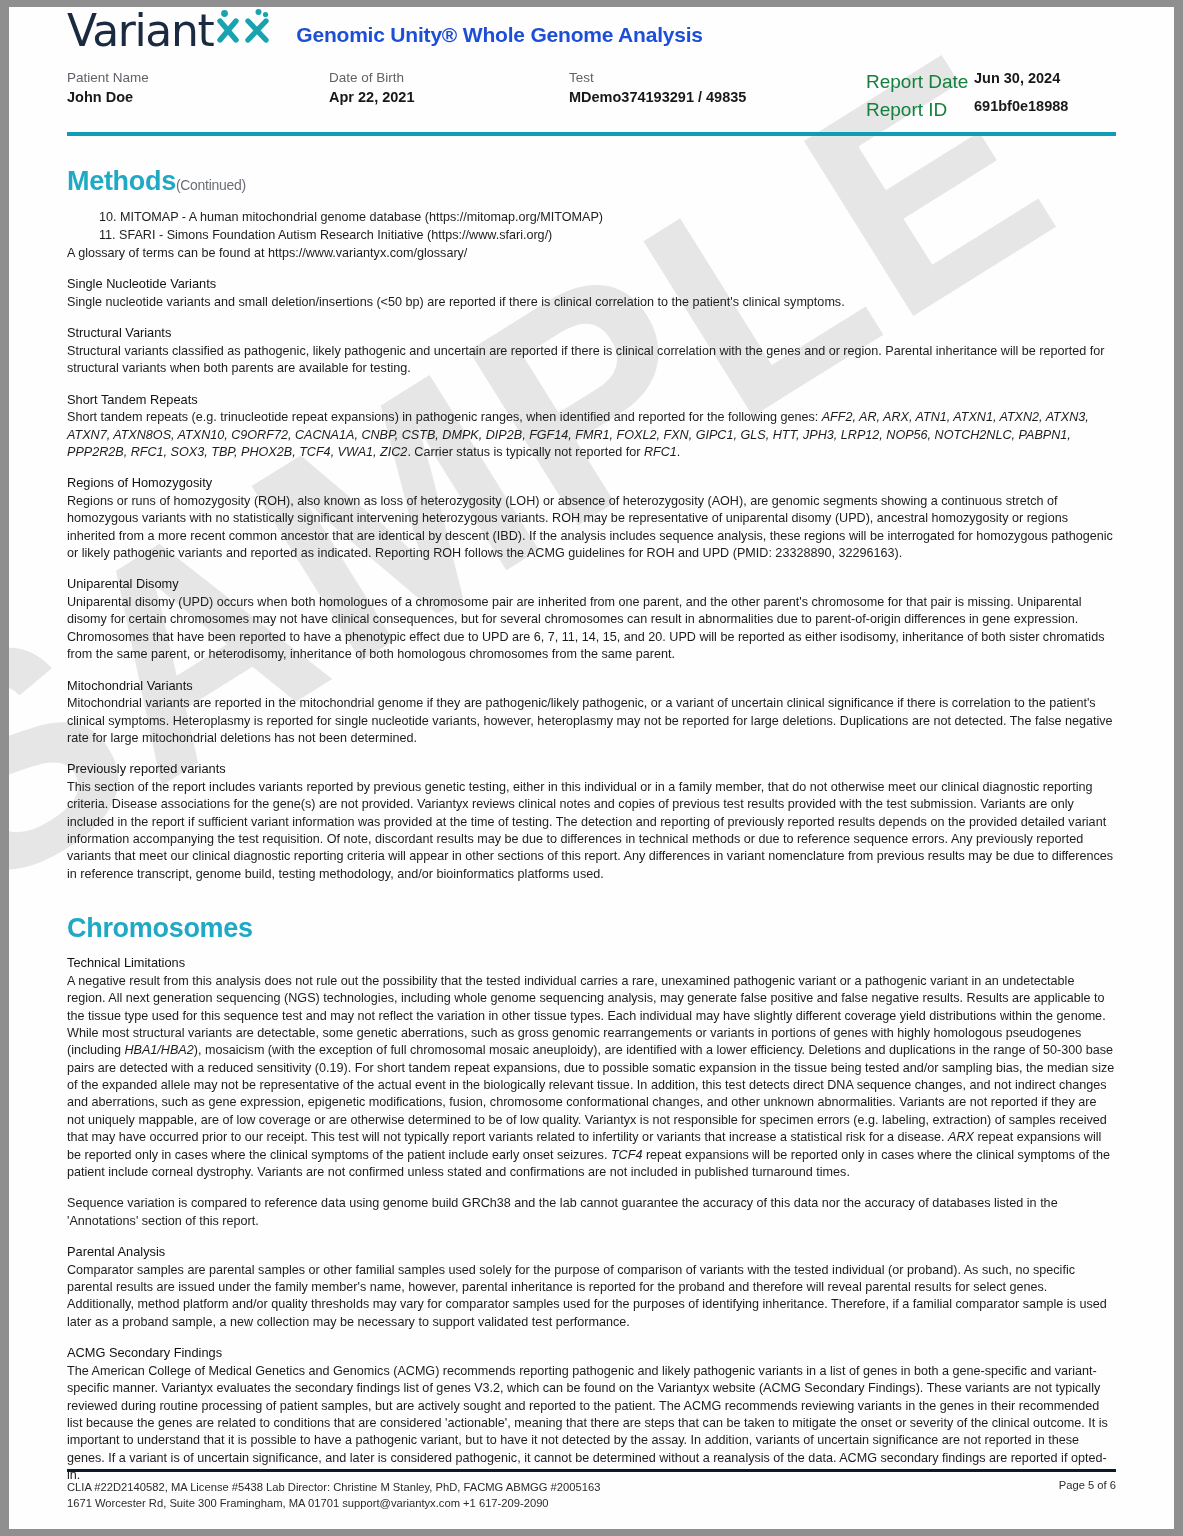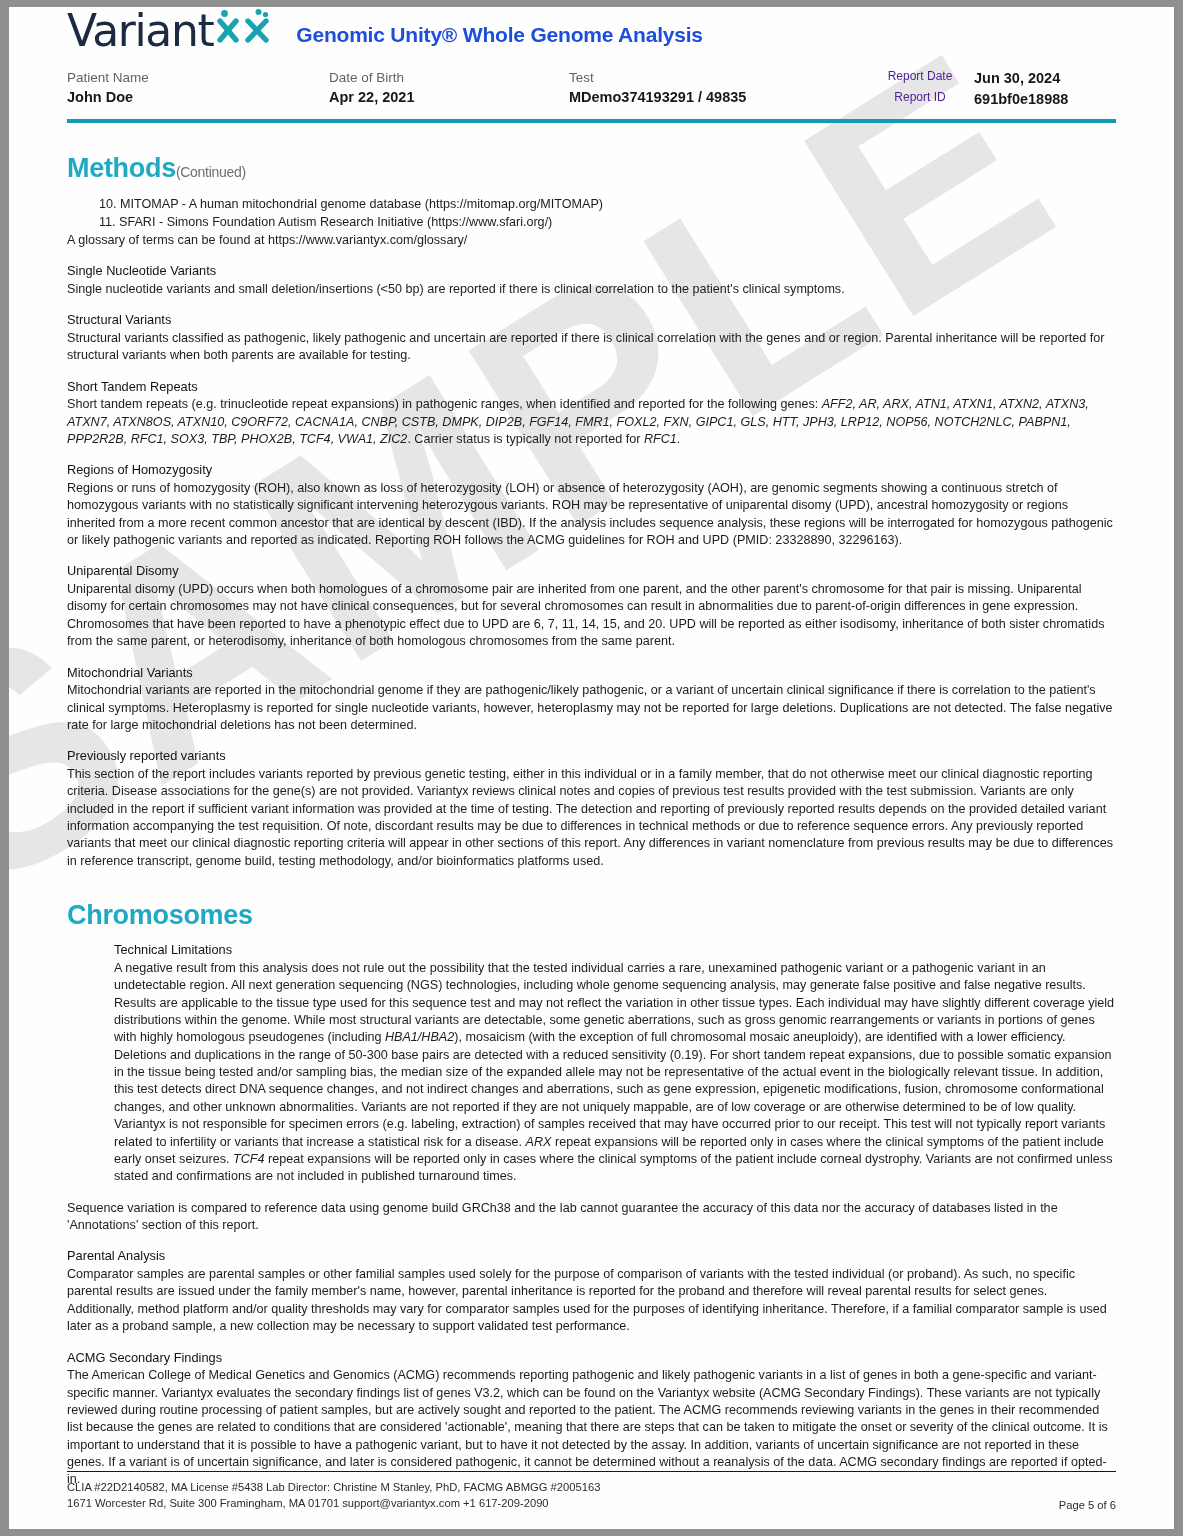--- a/index.html
+++ b/index.html
@@ -120,25 +120,24 @@
   .meta-right {
     width: 250px;
     text-align: left;
   }
   .meta-right .kv {
     display: flex;
     justify-content: flex-start;
     line-height: 1.45;
   }
   .meta-right .k {
-    font-size: 12px;
-    color: #4c1d95;
+    font-size: 19px;
+    color: #15803d;
     width: 108px;
     flex: none;
-    text-align: center;
   }
   .meta-right .v {
     font-size: 14.5px;
     font-weight: bold;
     color: #17181a;
   }
 
   .rule {
     height: 4px;
     background: #109cb5;
@@ -175,41 +174,41 @@
   p.body {
     font-size: 12.6px;
     color: #1c1d1f;
     line-height: 1.38;
     margin: 0;
     text-align: left;
   }
   .glossary { margin-top: 14px; }
 
   .block { margin-top: 14px; }
-  .block.tight { margin-top: 11px; margin-left: 47px; }
+  .block.tight { margin-top: 11px; }
   h3.sub {
     font-size: 12.8px;
     font-weight: normal;
     color: #111213;
     margin: 0 0 1px 0;
     line-height: 1.3;
   }
   i, em { font-style: italic; }
 
   
   .footer {
     position: absolute;
     left: 58px;
     right: 58px;
     bottom: 18px;
     z-index: 3;
     display: flex;
     justify-content: space-between;
-    align-items: flex-end;
-    border-top: 1px solid #0f172a;
+    align-items: flex-start;
+    border-top: 3px solid #0f172a;
     padding-top: 7px;
   }
   .footer-left div {
     font-size: 11.2px;
     color: #2a2b2d;
     line-height: 1.45;
   }
   .footer-right {
     font-size: 11.2px;
     color: #2a2b2d;

